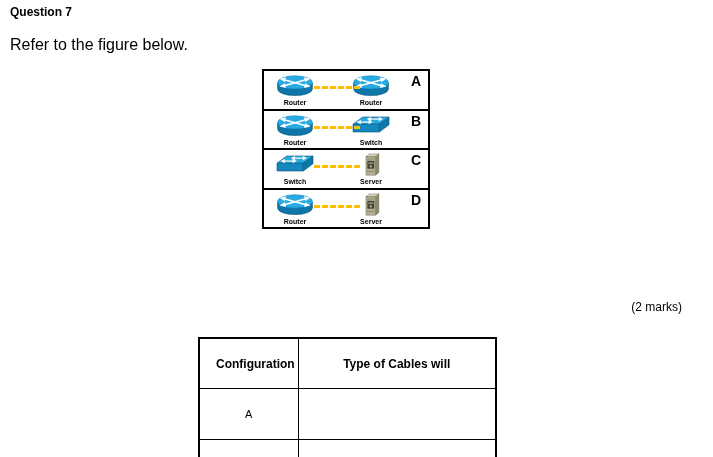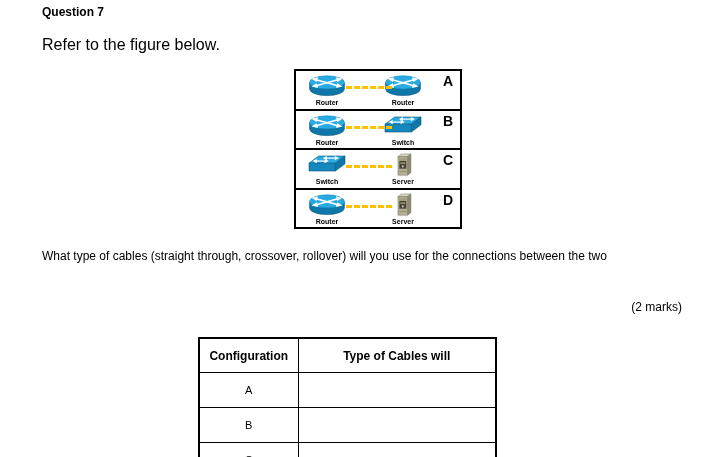--- a/index.html
+++ b/index.html
@@ -4,21 +4,21 @@
 <style>
   html,body{margin:0;padding:0;background:#fff;}
   #page{
     position:relative;
     width:713px;height:457px;
     background:#ffffff;
     font-family:"Liberation Sans", sans-serif;
     color:#000;
     overflow:hidden;
   }
-  .abs{position:absolute;margin-left:32px;}
+  .abs{position:absolute;}
   #q-title{left:10px;top:5px;font-size:12px;font-weight:700;}
   #q-intro{left:10px;top:36px;font-size:16px;}
   #q-text{left:10px;top:245px;font-size:12px;line-height:22px;white-space:nowrap;}
   #q-marks{right:31px;top:300px;font-size:12px;}
 
   
   #figure{
     left:262px;top:69px;width:168px;height:160px;
     border:2px solid #000;box-sizing:border-box;
     display:flex;flex-direction:column;background:#fff;
@@ -45,21 +45,21 @@
     font-size:14px;font-weight:700;
   }
 
   
   #answer-table{
     position:absolute;left:198px;top:337px;width:297px;
     border-collapse:collapse;table-layout:fixed;
     border:2px solid #000;
   }
   #answer-table th,#answer-table td{
-    border:1px solid #000;text-align:center;padding:8px;
+    border:1px solid #000;text-align:center;padding:16px;
   }
   #answer-table th{font-size:12px;font-weight:700;height:17px;}
   #answer-table td{font-size:11px;height:18px;}
   .col-config{width:99px;}
   .col-type{width:198px;}
   #svg-defs{position:absolute;width:0;height:0;}
 </style>
 </head>
 <body>
 
@@ -173,21 +173,20 @@
             <use href="#sym-server"></use>
           </svg>
           <span class="dev-label">Server</span>
         </div>
         <div class="cable" style="border-top-color: rgb(255, 192, 0);"></div>
         <div class="row-letter">D</div>
       </div>
     </div>
 
   <div id="q-text" class="abs">
-    <div>What type of cables (straight through, crossover, rollover) will you use for the connections between the two</div>
   </div>
 
   <div id="q-marks" class="abs">(2 marks)</div>
 
   <table id="answer-table">
     <colgroup>
         <col class="col-config">
         <col class="col-type">
       </colgroup>
     <thead>

